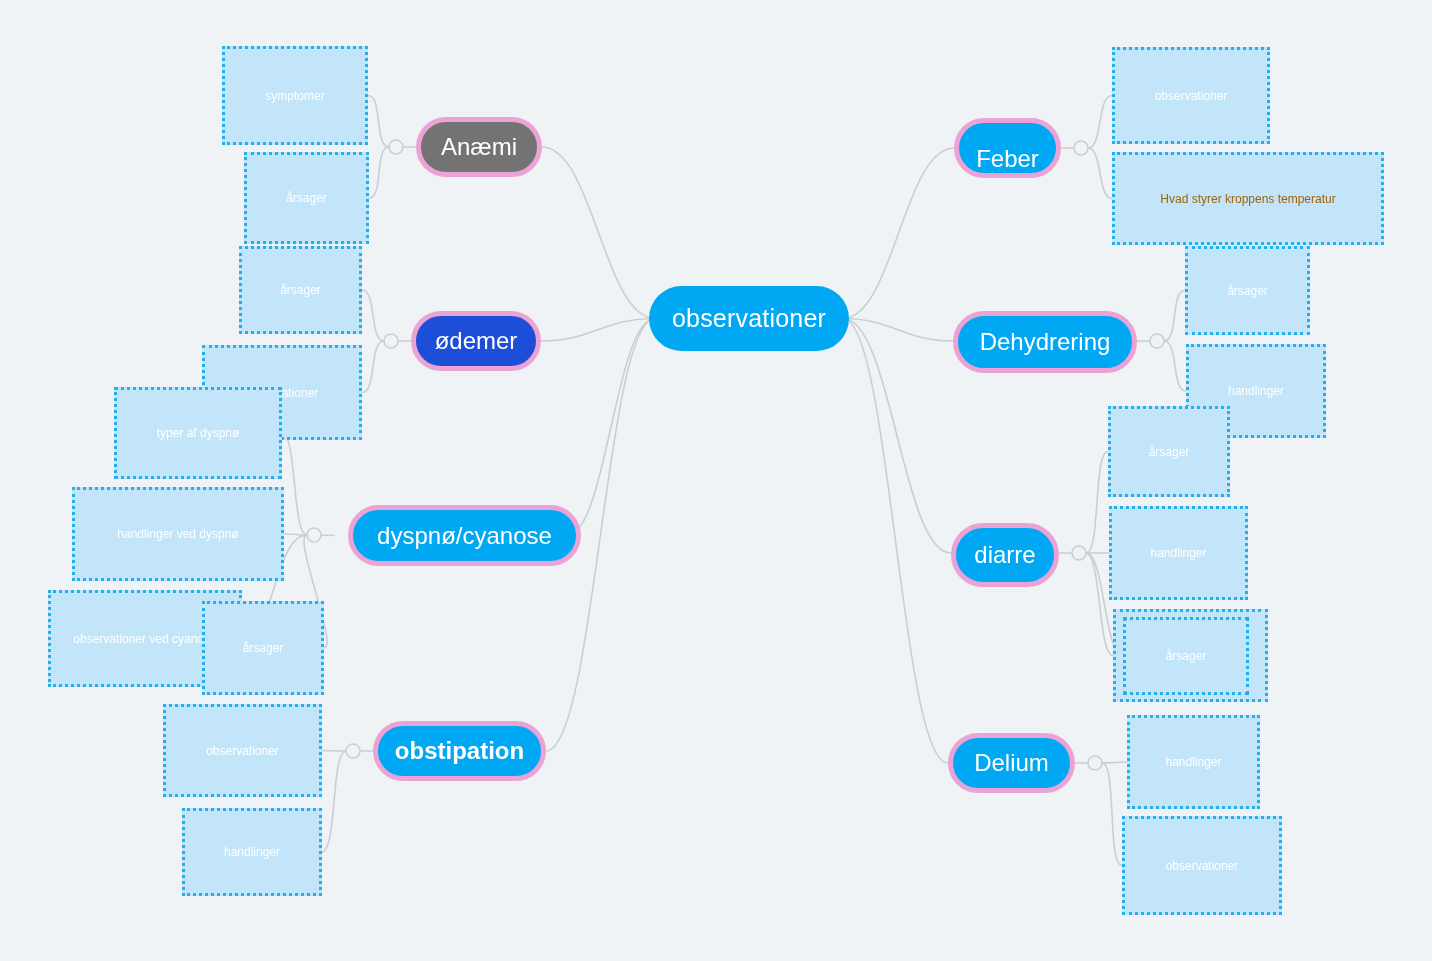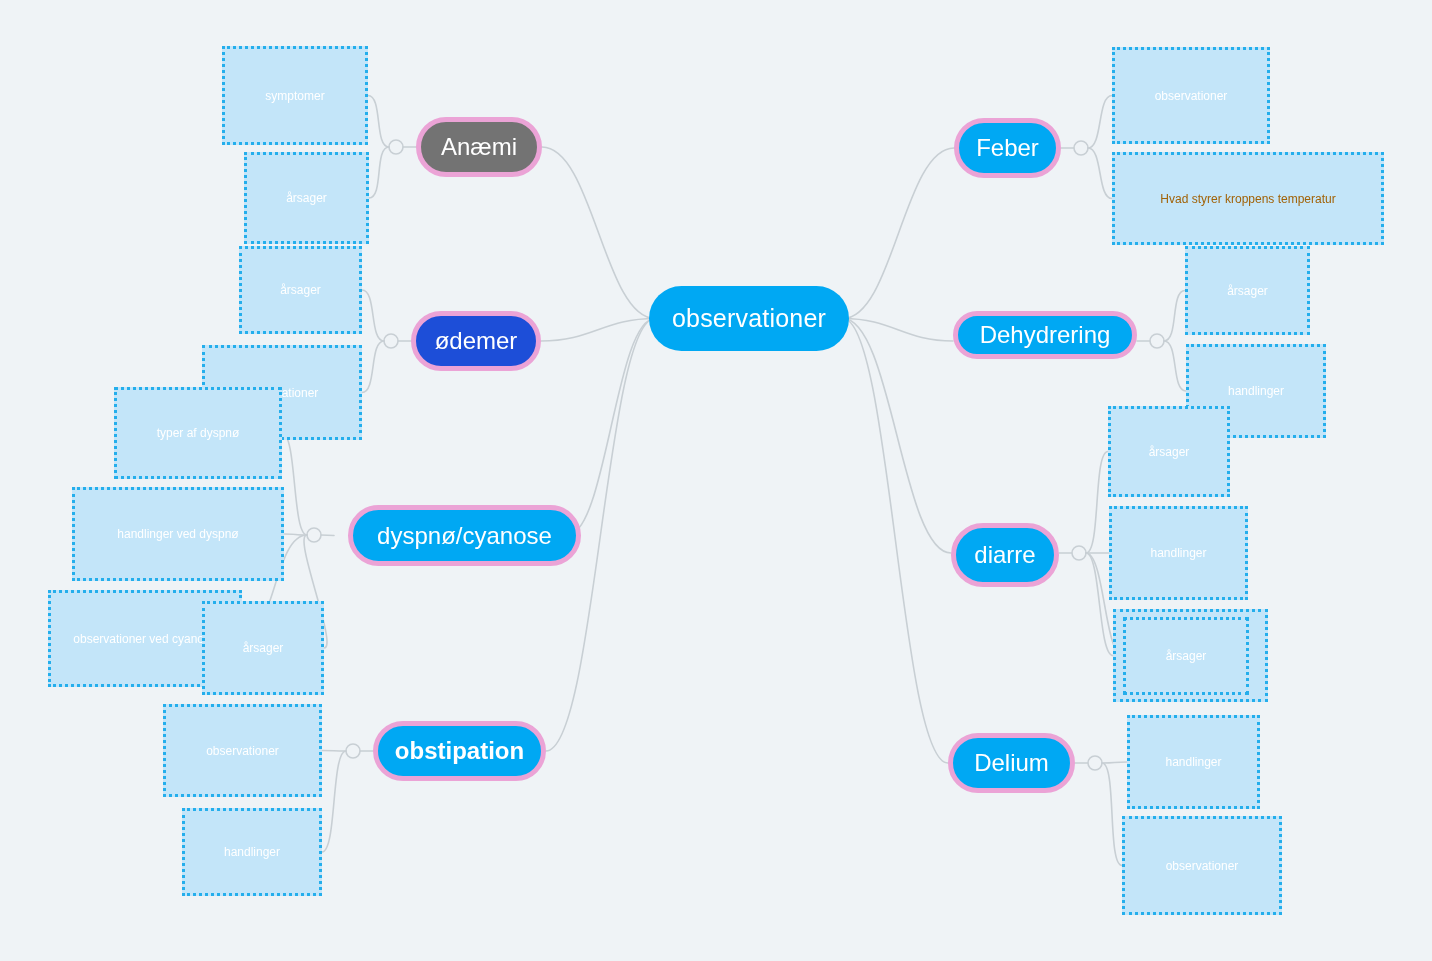--- a/index.html
+++ b/index.html
@@ -135,24 +135,24 @@
       </div>
       <div class="node-main" style="left: 411px; top: 311px; width: 130px; height: 60px; font-size: 24px; background: #1d4ed8; border-color: rgb(235, 163, 214); color: rgb(255, 255, 255);">
         <span>ødemer</span>
       </div>
       <div class="node-main" style="left: 348px; top: 505px; width: 233px; height: 61px; font-size: 24px; background: rgb(0, 168, 243); border-color: rgb(235, 163, 214); color: rgb(255, 255, 255);">
         <span>dyspnø/cyanose</span>
       </div>
       <div class="node-main" style="left: 373px; top: 721px; width: 173px; height: 60px; font-size: 24px; background: rgb(0, 168, 243); border-color: rgb(235, 163, 214); color: rgb(255, 255, 255); font-weight: bold;">
         <span>obstipation</span>
       </div>
-      <div class="node-main" style="left: 954px; top: 118px; width: 107px; height: 60px; font-size: 24px; background: rgb(0, 168, 243); border-color: rgb(235, 163, 214); color: rgb(255, 255, 255);">
+      <div class="node-main" style="left: 954px; top: 118px; width: 107px; height: 60px; font-size: 24px; background: rgb(0, 168, 243); border-color: rgb(235, 163, 214); color: rgb(255, 255, 255); align-items: flex-end;">
         <span>Feber</span>
       </div>
-      <div class="node-main" style="left: 953px; top: 311px; width: 184px; height: 48px; font-size: 24px; background: rgb(0, 168, 243); border-color: rgb(235, 163, 214); color: rgb(255, 255, 255); text-align: center;">
+      <div class="node-main" style="left: 953px; top: 311px; width: 184px; height: 62px; font-size: 24px; background: rgb(0, 168, 243); border-color: rgb(235, 163, 214); color: rgb(255, 255, 255); text-align: center;">
         <span>Dehydrering</span>
       </div>
       <div class="node-main" style="left: 951px; top: 523px; width: 108px; height: 64px; font-size: 24px; background: rgb(0, 168, 243); border-color: rgb(235, 163, 214); color: rgb(255, 255, 255);">
         <span>diarre</span>
       </div>
       <div class="node-main" style="left: 948px; top: 733px; width: 127px; height: 60px; font-size: 24px; background: rgb(0, 168, 243); border-color: rgb(235, 163, 214); color: rgb(255, 255, 255);">
         <span>Delium</span>
       </div>
       <div class="node-leaf" style="left: 222px; top: 46px; width: 146px; height: 99px; background: rgb(195, 229, 249); border-color: rgb(36, 174, 236); color: rgb(255, 255, 255);">
         <span class="leaf-label">symptomer</span>

